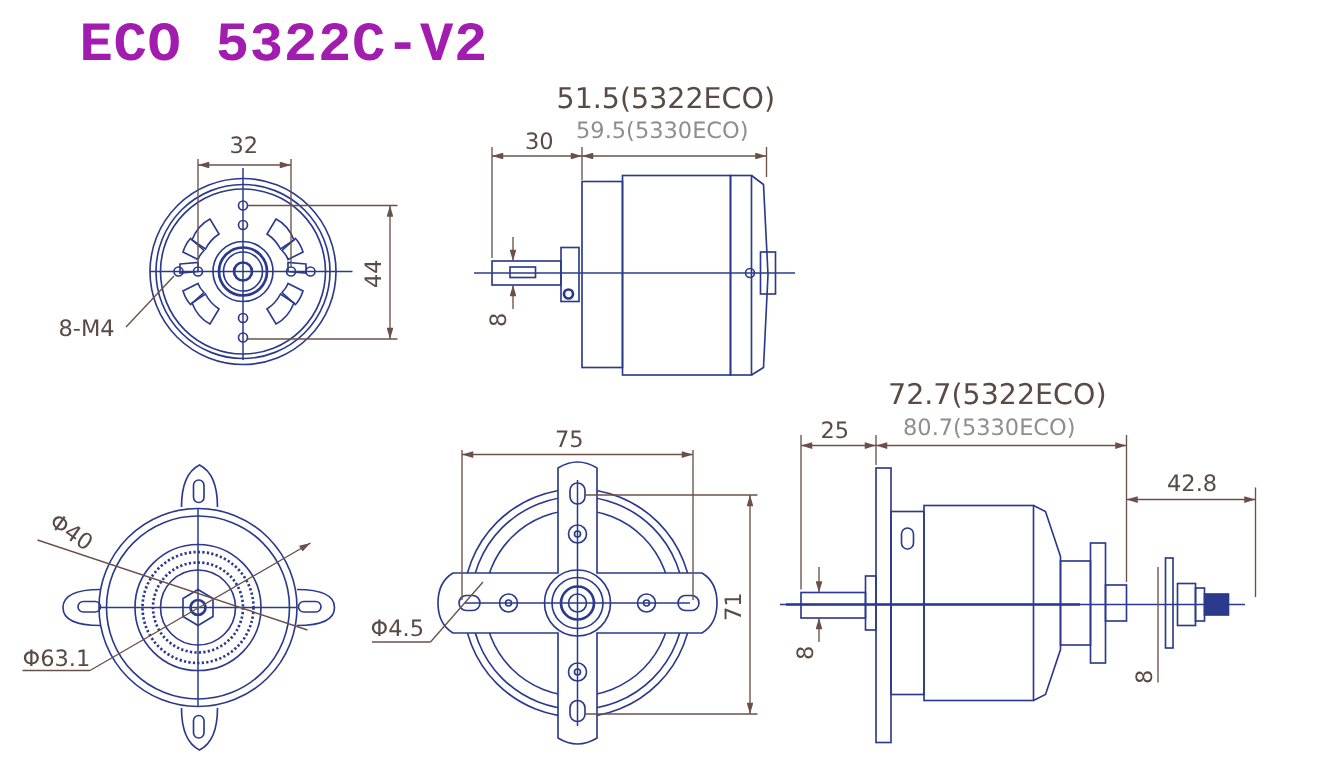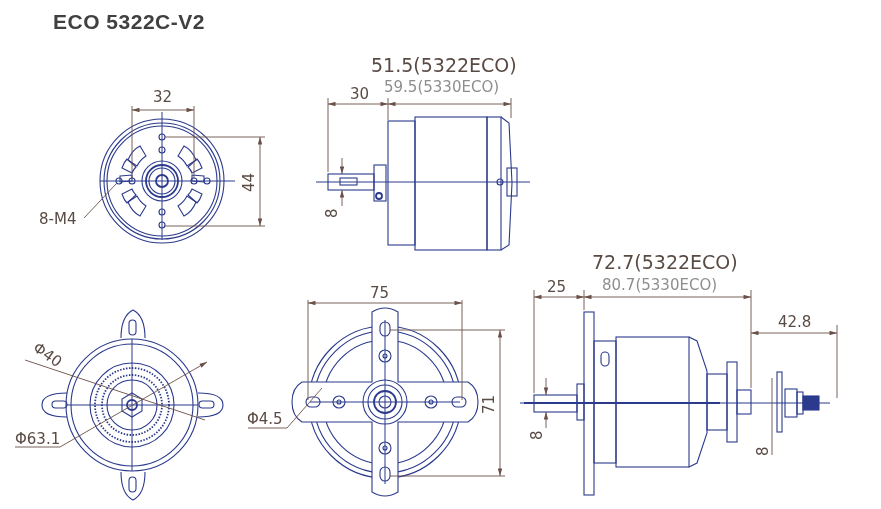--- a/index.html
+++ b/index.html
@@ -1,17 +1,17 @@
 <!DOCTYPE html>
 <html><head>
 <meta charset="utf-8">
 <style>
   html, body { margin: 0; padding: 0; background: #ffffff; }
   body { width: 881px; height: 509px; position: relative; overflow: hidden; font-family: "Liberation Sans", sans-serif; }
-  .title { position: absolute; left: 53px; top: 10px; font-family: Liberation Sans, sans-serif; font-weight: 900; font-size: 21px; color: #404040; letter-spacing: 0.5px; }
+  .title { position: absolute; left: 53px; top: 10px; font-family: Liberation Mono, monospace; font-weight: 900; font-size: 37px; color: #a21caf; letter-spacing: 0.5px; }
   svg.drawing { position: absolute; left: 0; top: 0; }
   .dimtxt { font-family: "DejaVu Sans", sans-serif; font-size: 15px; fill: #5a4a44; }
   .dimtxt-lg { font-family: "DejaVu Sans", sans-serif; font-size: 19px; fill: #5a4a44; }
   .dimtxt-sub { font-family: "DejaVu Sans", sans-serif; font-size: 15px; fill: #8e8e8e; }
   .part { fill: none; stroke: #2b3a8c; stroke-width: 1.1; }
   .partb { fill: none; stroke: #2b3a8c; stroke-width: 1.8; }
   .center { fill: none; stroke: #2b3a8c; stroke-width: 1; }
   .dim { fill: none; stroke: #6b5048; stroke-width: 0.9; }
   .arrow { fill: #6b5048; stroke: none; }
 </style>

